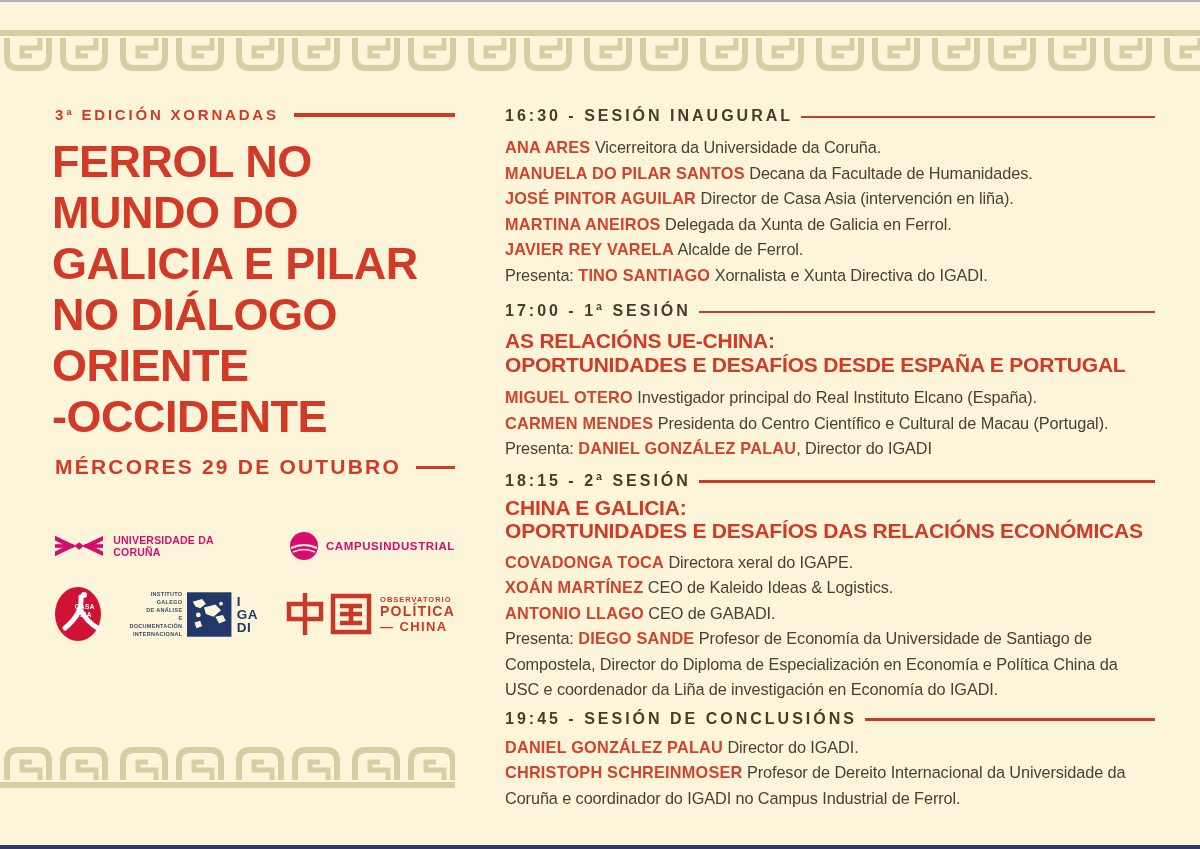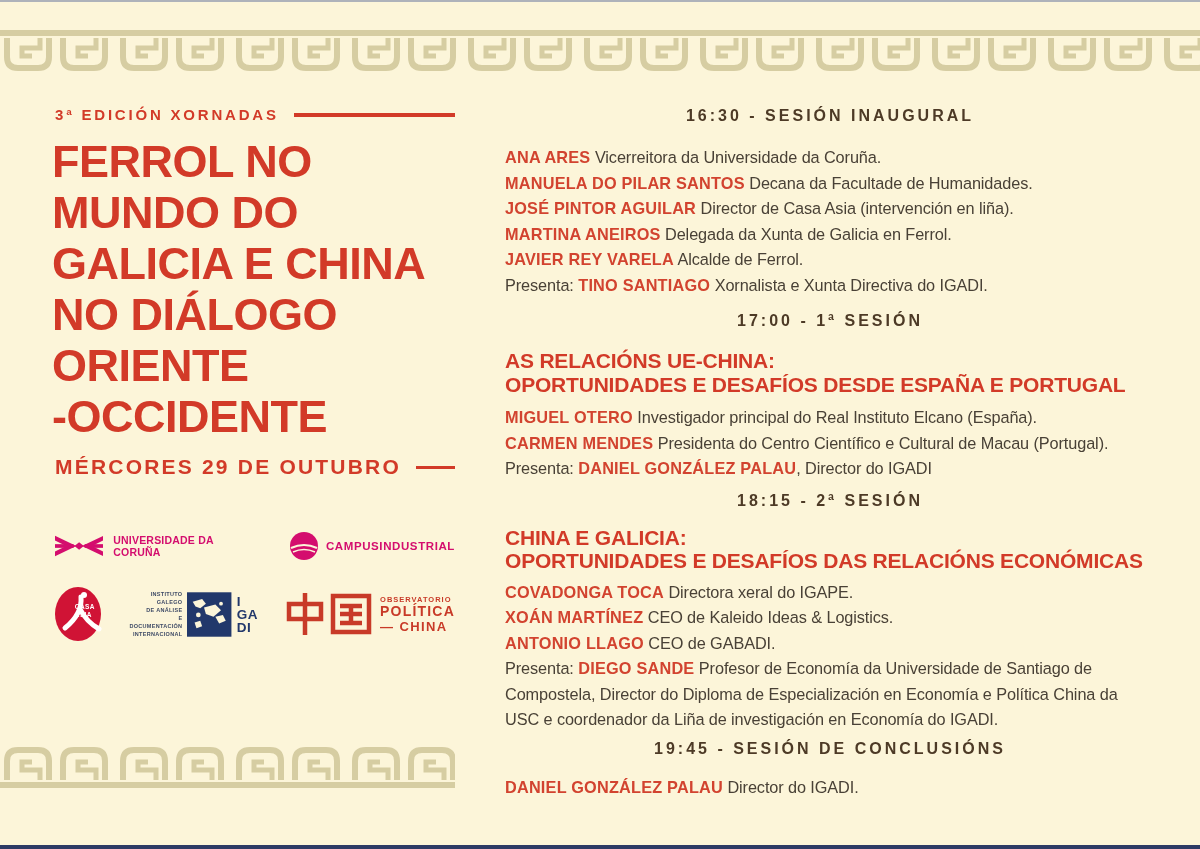--- a/index.html
+++ b/index.html
@@ -41,21 +41,21 @@
   .igadi-lines{text-align:right;color:#3e4a66;font-size:5.5px;line-height:8px;letter-spacing:0.3px;font-weight:bold;}
   .igadi-letters{color:#22386b;font-size:13.5px;font-weight:bold;line-height:13px;letter-spacing:0.5px;}
   .opch-wrap{display:flex;align-items:center;gap:8px;}
   .opch-text{color:#c83a28;}
   .opch-l1{font-size:7.5px;font-weight:bold;letter-spacing:1px;line-height:9px;}
   .opch-l2{font-size:14px;font-weight:bold;letter-spacing:1.2px;line-height:15px;}
   .opch-l3{font-size:13px;font-weight:bold;letter-spacing:1.4px;line-height:15px;}
 
   
   .right-col{position:absolute;left:505px;top:107px;width:650px;}
-  .sess-head{display:flex;align-items:center;gap:8px;flex-direction:column;}
+  .sess-head{display:flex;align-items:center;gap:8px;}
   .sess-label{font-size:16px;font-weight:bold;color:#4d3a26;letter-spacing:3px;white-space:nowrap;}
   .sess-rule{flex:1;height:2.5px;background:#c93a2a;margin-top:2px;}
   .sess-title{color:#d23a28;font-weight:bold;font-size:21px;line-height:23.5px;margin:9px 0 0 0;letter-spacing:-0.2px;}
   .spk-wrap{margin-top:10px;}
   .spk{font-size:16.3px;line-height:25.5px;color:#494136;margin:0;letter-spacing:-0.1px;}
   .spk .nm{color:#d2432f;font-weight:bold;letter-spacing:0.2px;}
   .spk .pfx{color:#494136;}
   .sess-1{margin-top:14px;}
   .sess-2{margin-top:10px;}
   .sess-2 .sess-title{margin-top:6px;}
@@ -104,21 +104,21 @@
 
   <div class="left-col">
     <div class="edition-row">
       <span class="edition-label">3ª EDICIÓN XORNADAS</span>
       <span class="red-rule"></span>
     </div>
 
     <h1 class="main-title">
       <div>FERROL NO</div>
       <div>MUNDO DO</div>
-      <div>GALICIA E CHINA</div>
+      <div>GALICIA E PILAR</div>
       <div>NO DIÁLOGO</div>
       <div>ORIENTE</div>
       <div>-OCCIDENTE</div>
     </h1>
 
     <div class="date-row">
       <span class="date-label">MÉRCORES 29 DE OUTUBRO</span>
       <span class="red-rule"></span>
     </div>
 
@@ -258,19 +258,20 @@
       </div>
     </div>
 
     <div class="sess sess-3">
       <div class="sess-head">
         <span class="sess-label">19:45 - SESIÓN DE CONCLUSIÓNS</span>
         <span class="sess-rule"></span>
       </div>
       <div class="spk-wrap">
         <p class="spk"><span class="nm">DANIEL GONZÁLEZ PALAU</span> <span class="rl">Director do IGADI.</span></p>
+        <p class="spk"><span class="nm">CHRISTOPH SCHREINMOSER</span> <span class="rl">Profesor de Dereito Internacional da Universidade da Coruña e coordinador do IGADI no Campus Industrial de Ferrol.</span></p>
       </div>
     </div>
 
   </div>
 
   <div class="edge-bottom"></div>
 </div>
 
 </body></html>

